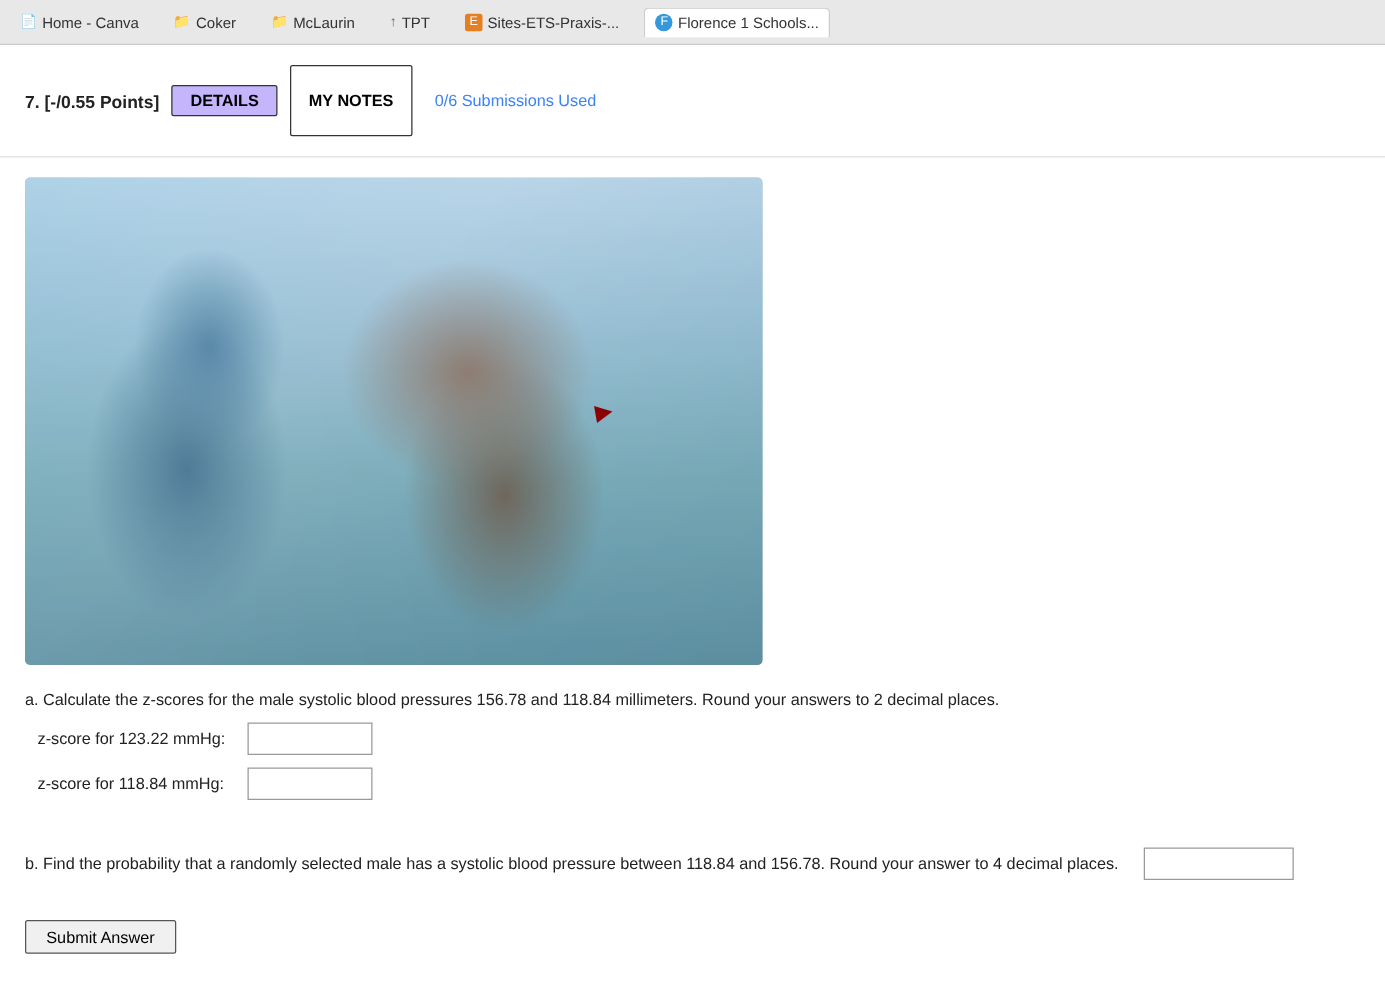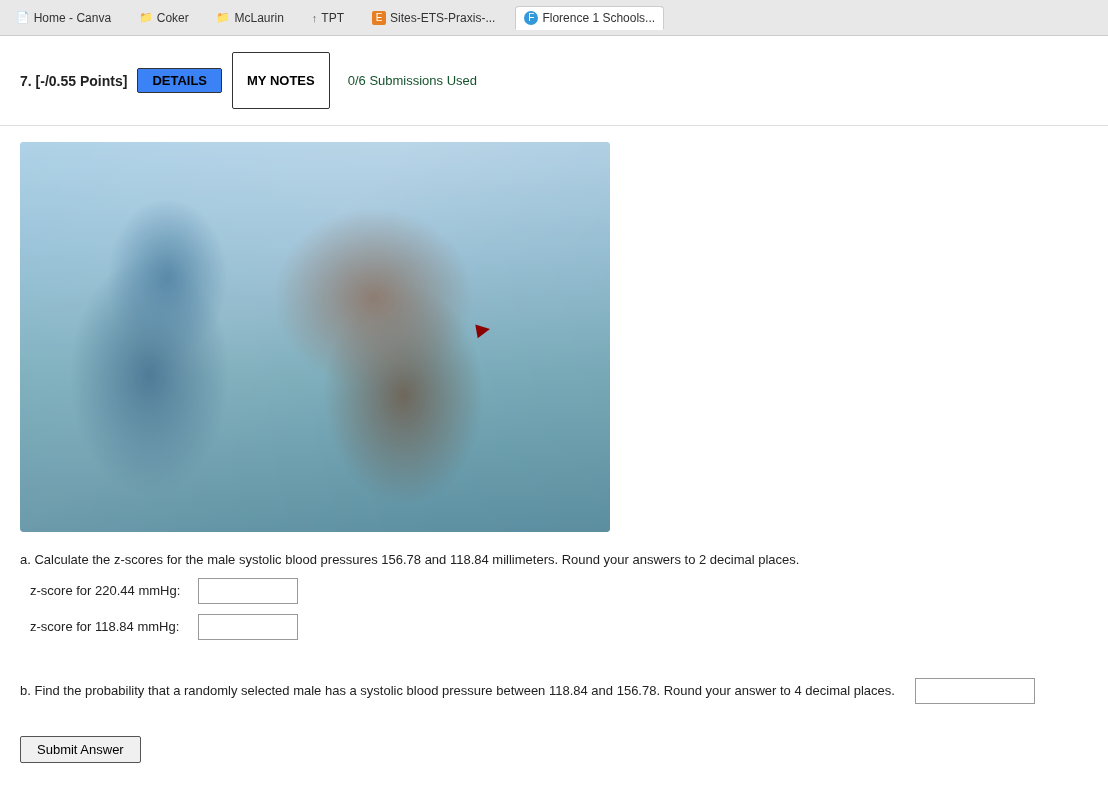--- a/index.html
+++ b/index.html
@@ -75,39 +75,39 @@
       padding: 16px 20px;
       border-bottom: 1px solid #e0e0e0;
     }
     .problem-number {
       font-weight: bold;
       font-size: 14px;
       white-space: nowrap;
     }
     .btn-details {
       border: 1px solid #333;
-      background: #3b82f6;
+      background: #c4b5fd;
       padding: 4px 14px;
       font-size: 13px;
       font-weight: 600;
       cursor: pointer;
       border-radius: 2px;
     }
     .btn-notes {
       border: 1px solid #333;
       background: #fff;
       padding: 20px 14px;
       font-size: 13px;
       font-weight: 600;
       cursor: pointer;
       border-radius: 2px;
     }
     .submissions-text {
       font-size: 13px;
-      color: #14532d;
+      color: #3b82f6;
       margin-left: 8px;
     }
 
     
     .problem-body {
       padding: 16px 20px;
     }
     .problem-text {
       font-size: 13.5px;
       line-height: 1.5;
@@ -275,21 +275,21 @@
       <div class="image-overlay"></div>
 
       <div class="cursor-arrow">▶</div>
     </div>
 
     <div class="part-label">
       <span>a. Calculate the z-scores for the male systolic blood pressures 156.78 and 118.84 millimeters. Round your answers to 2 decimal places.</span>
     </div>
 
     <div class="input-row">
-      <span class="input-label">z-score for 220.44 mmHg:</span>
+      <span class="input-label">z-score for 123.22 mmHg:</span>
       <input type="text" class="score-input" style="">
     </div>
 
     <div class="input-row">
       <span class="input-label">z-score for 118.84 mmHg:</span>
       <input type="text" class="score-input" style="">
     </div>
 
     <div class="part-b-row">
       <span class="part-b-text">b. Find the probability that a randomly selected male has a systolic blood pressure between 118.84 and 156.78. Round your answer to 4 decimal places.</span>

